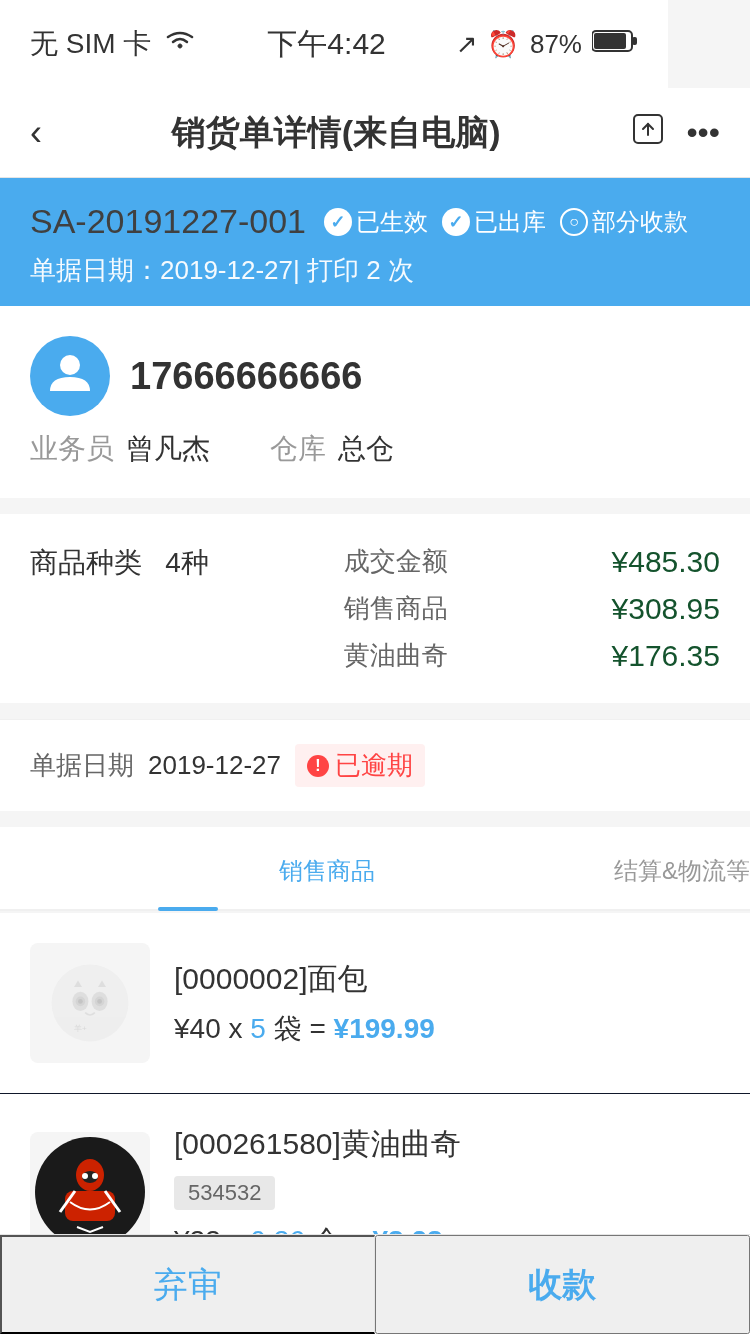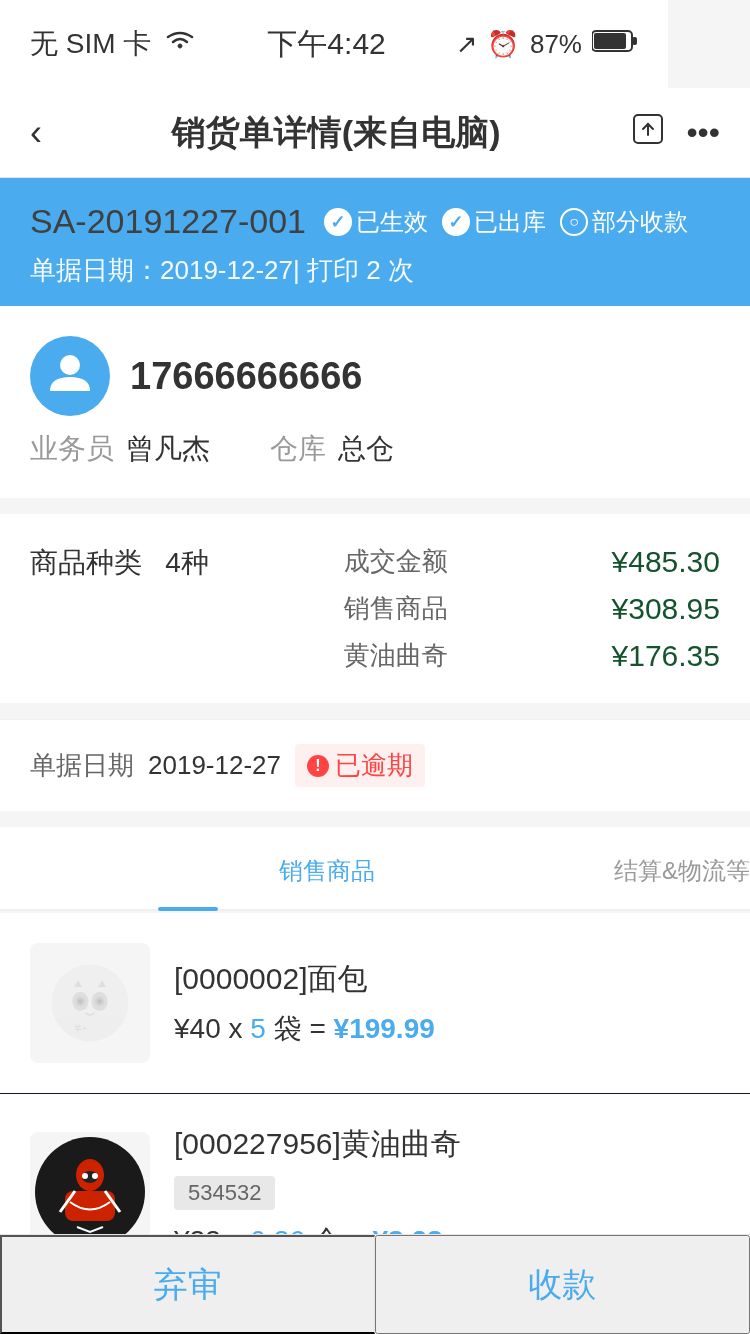--- a/index.html
+++ b/index.html
@@ -344,21 +344,21 @@
     }
     .bottom-btn {
       flex: 1;
       display: flex;
       align-items: center;
       justify-content: center;
       font-size: 34px;
       cursor: pointer;
     }
     .bottom-btn.cancel { color: #4AABEE; border-right: 1px solid #e5e5e5; }
-    .bottom-btn.confirm { color: #4AABEE; }
+    .bottom-btn.confirm { color: #4AABEE; font-weight: bold; }
   </style>
 </head>
 <body>
 
 <div class="status-bar">
   <div class="status-left">
     <span>无 SIM 卡</span>
     <span>
       <svg width="34" height="26" viewBox="0 0 34 26">
         <path d="M17 20 L17 20 A2 2 0 1 1 17.001 20 Z" fill="#333" stroke="#333" stroke-width="1"></path>
@@ -531,21 +531,21 @@
           <circle cx="50" cy="39" r="3" fill="white"></circle>
           <circle cx="60" cy="39" r="3" fill="white"></circle>
           <path d="M35 65 Q55 80 75 65" stroke="#fff" stroke-width="2" fill="none"></path>
           <line x1="40" y1="54" x2="25" y2="75" stroke="#fff" stroke-width="3"></line>
           <line x1="70" y1="54" x2="85" y2="75" stroke="#fff" stroke-width="3"></line>
           <path d="M42 90 L55 95 L68 90" stroke="#fff" stroke-width="2" fill="none"></path>
         </svg>
       </div>
       <div class="product-info">
         <div class="product-name">
-          <span>[000227956]</span><span>黄油曲奇</span>
+          <span>[000261580]</span><span>黄油曲奇</span>
         </div>
         <div class="product-tag">534532</div>
         <div class="product-price">
           <span>¥23</span>
           <span> x </span>
           <span class="qty">0.36</span>
           <span>个</span>
           <span> = </span>
           <span class="total">¥8.28</span>
         </div>

